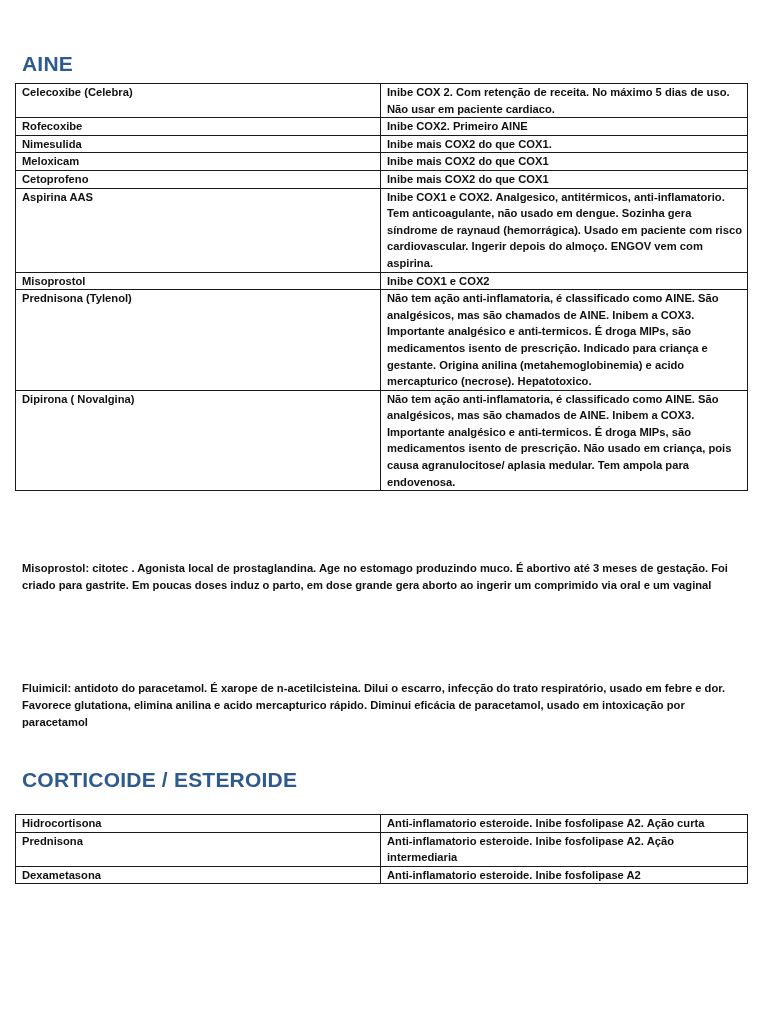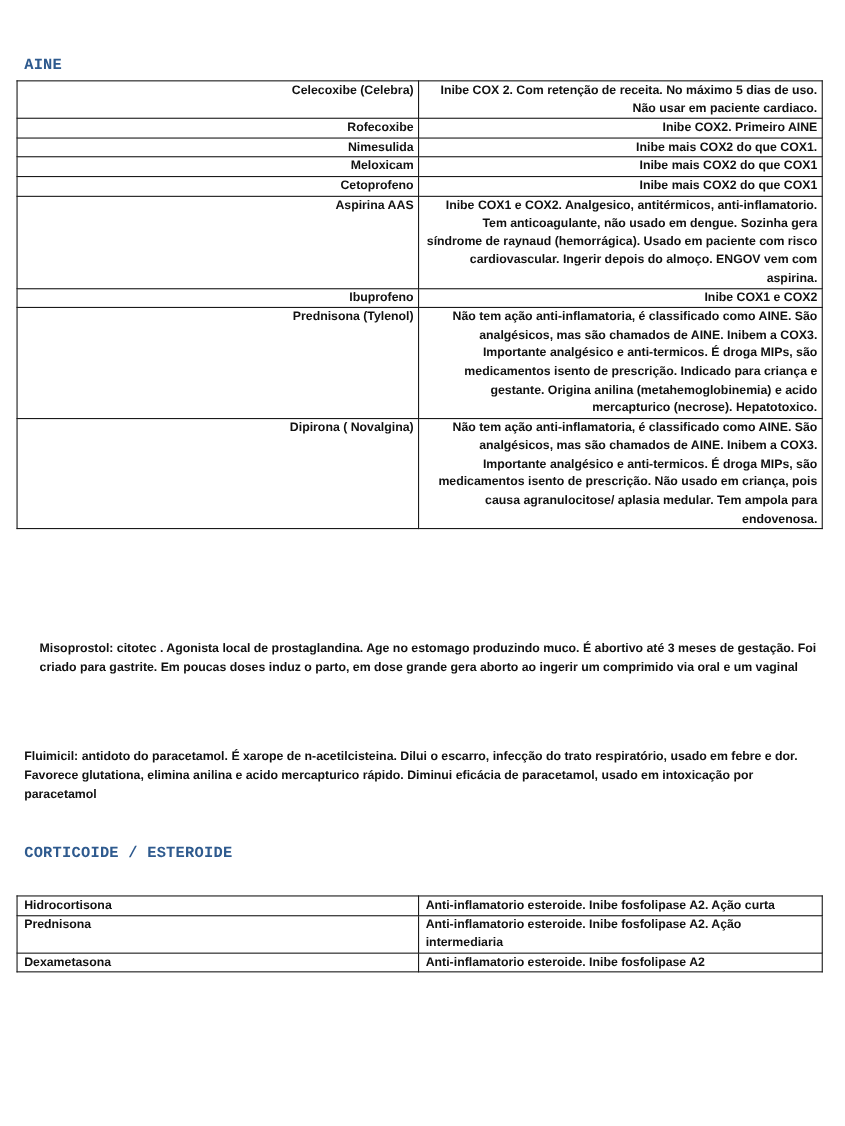--- a/index.html
+++ b/index.html
@@ -2,22 +2,22 @@
 <html><head>
 <meta charset="utf-8">
 <style>
   html, body { margin: 0; padding: 0; background: #ffffff; }
   body {
     width: 768px; height: 1024px; position: relative; overflow: hidden;
     font-family: "Liberation Sans", sans-serif; color: #111;
   }
   .heading {
     position: absolute; left: 22px;
-    font-family: Liberation Mono, monospace;
-    font-weight: bold; color: #2e5a8e; font-size: 14px; letter-spacing: 0.2px;
+    font-family: Liberation Sans, sans-serif;
+    font-weight: bold; color: #2e5a8e; font-size: 21px; letter-spacing: 0.2px;
   }
   table.doc {
     position: absolute; left: 15px; width: 733px;
     border-collapse: collapse; table-layout: fixed;
     font-size: 11.2px; line-height: 16.6px; font-weight: 600;
   }
   table.doc td {
     border: 1.3px solid #1a1a1a; vertical-align: top;
     padding: 0 4px 0 6px;
   }
@@ -28,21 +28,21 @@
   }
   .bold { font-weight: 800; }
 </style>
 </head>
 <body>
 
 <div>
 
   <div class="heading" style="top:52px;">AINE</div>
 
-  <table class="doc" style="top:73px;text-align:right;">
+  <table class="doc" style="top:83px;">
     <tbody>
       <tr style="height:33px;">
         <td class="name">Celecoxibe  (Celebra)</td>
         <td>Inibe COX 2.  Com retenção de receita. No máximo 5 dias de uso. Não usar em paciente cardiaco.</td>
       </tr>
       <tr>
         <td class="name">Rofecoxibe</td>
         <td>Inibe COX2. Primeiro AINE</td>
       </tr>
       <tr>
@@ -55,35 +55,35 @@
       </tr>
       <tr>
         <td class="name">Cetoprofeno</td>
         <td>Inibe mais COX2 do que COX1</td>
       </tr>
       <tr>
         <td class="name">Aspirina AAS</td>
         <td>Inibe COX1 e COX2. Analgesico, antitérmicos, anti-inflamatorio. Tem anticoagulante, não usado em dengue. Sozinha gera síndrome de raynaud (hemorrágica). Usado em paciente com risco cardiovascular. Ingerir depois do almoço. ENGOV vem com aspirina.</td>
       </tr>
       <tr>
-        <td class="name">Ibuprofeno</td>
+        <td class="name">Misoprostol</td>
         <td>Inibe COX1 e COX2</td>
       </tr>
       <tr>
         <td class="name">Prednisona  (Tylenol)</td>
         <td><span>Não tem ação anti-inflamatoria, é classificado como AINE. São analgésicos, mas são chamados de AINE. Inibem a COX3. Importante analgésico e anti-termicos.  É droga MIPs, são medicamentos isento de prescrição. Indicado para criança e gestante. Origina anilina (metahemoglobinemia) e acido mercapturico (necrose).</span> <span class="bold">Hepatotoxico.</span></td>
       </tr>
       <tr>
         <td class="name">Dipirona  ( Novalgina)</td>
         <td>Não tem ação anti-inflamatoria, é classificado como AINE. São analgésicos, mas são chamados de AINE. Inibem a COX3. Importante analgésico e anti-termicos.   É droga MIPs, são medicamentos isento de prescrição.  Não usado em criança, pois causa agranulocitose/ aplasia medular. Tem ampola para endovenosa.</td>
       </tr>
     </tbody>
   </table>
 
-  <p class="para" style="top:582px;margin-left:14px;">Misoprostol: citotec . Agonista local de prostaglandina. Age no estomago produzindo muco. É abortivo até 3 meses de gestação. Foi criado para gastrite. Em poucas doses induz o parto, em dose grande gera aborto ao ingerir um comprimido via oral e um vaginal</p>
+  <p class="para" style="top:560px;">Misoprostol: citotec . Agonista local de prostaglandina. Age no estomago produzindo muco. É abortivo até 3 meses de gestação. Foi criado para gastrite. Em poucas doses induz o parto, em dose grande gera aborto ao ingerir um comprimido via oral e um vaginal</p>
   <p class="para" style="top:680px;">Fluimicil: antidoto do paracetamol. É xarope de n-acetilcisteina. Dilui o escarro, infecção do trato respiratório, usado em febre e dor. Favorece glutationa, elimina anilina e acido mercapturico rápido. Diminui eficácia de paracetamol, usado em intoxicação por paracetamol</p>
 
   <div class="heading" style="top:768px;">CORTICOIDE / ESTEROIDE</div>
 
   <table class="doc" style="top:814px;">
     <tbody>
       <tr>
         <td class="name">Hidrocortisona</td>
         <td>Anti-inflamatorio esteroide. Inibe  fosfolipase A2. Ação curta</td>
       </tr>

